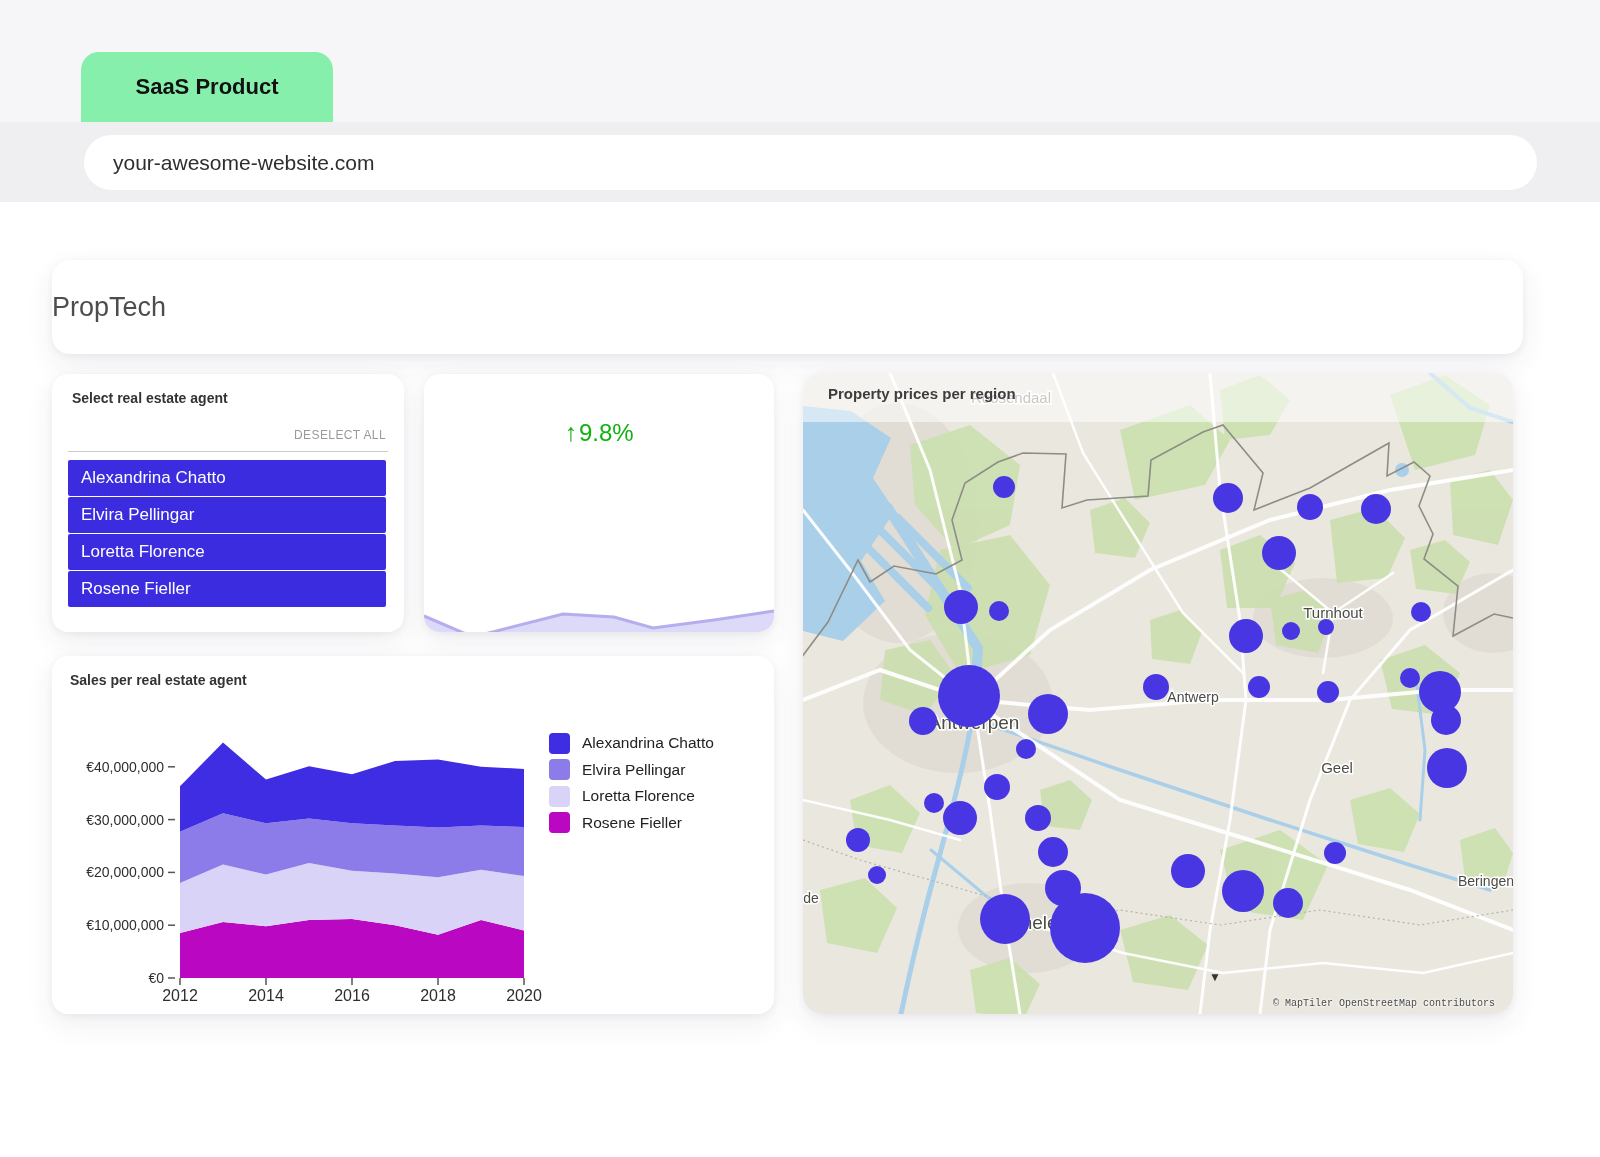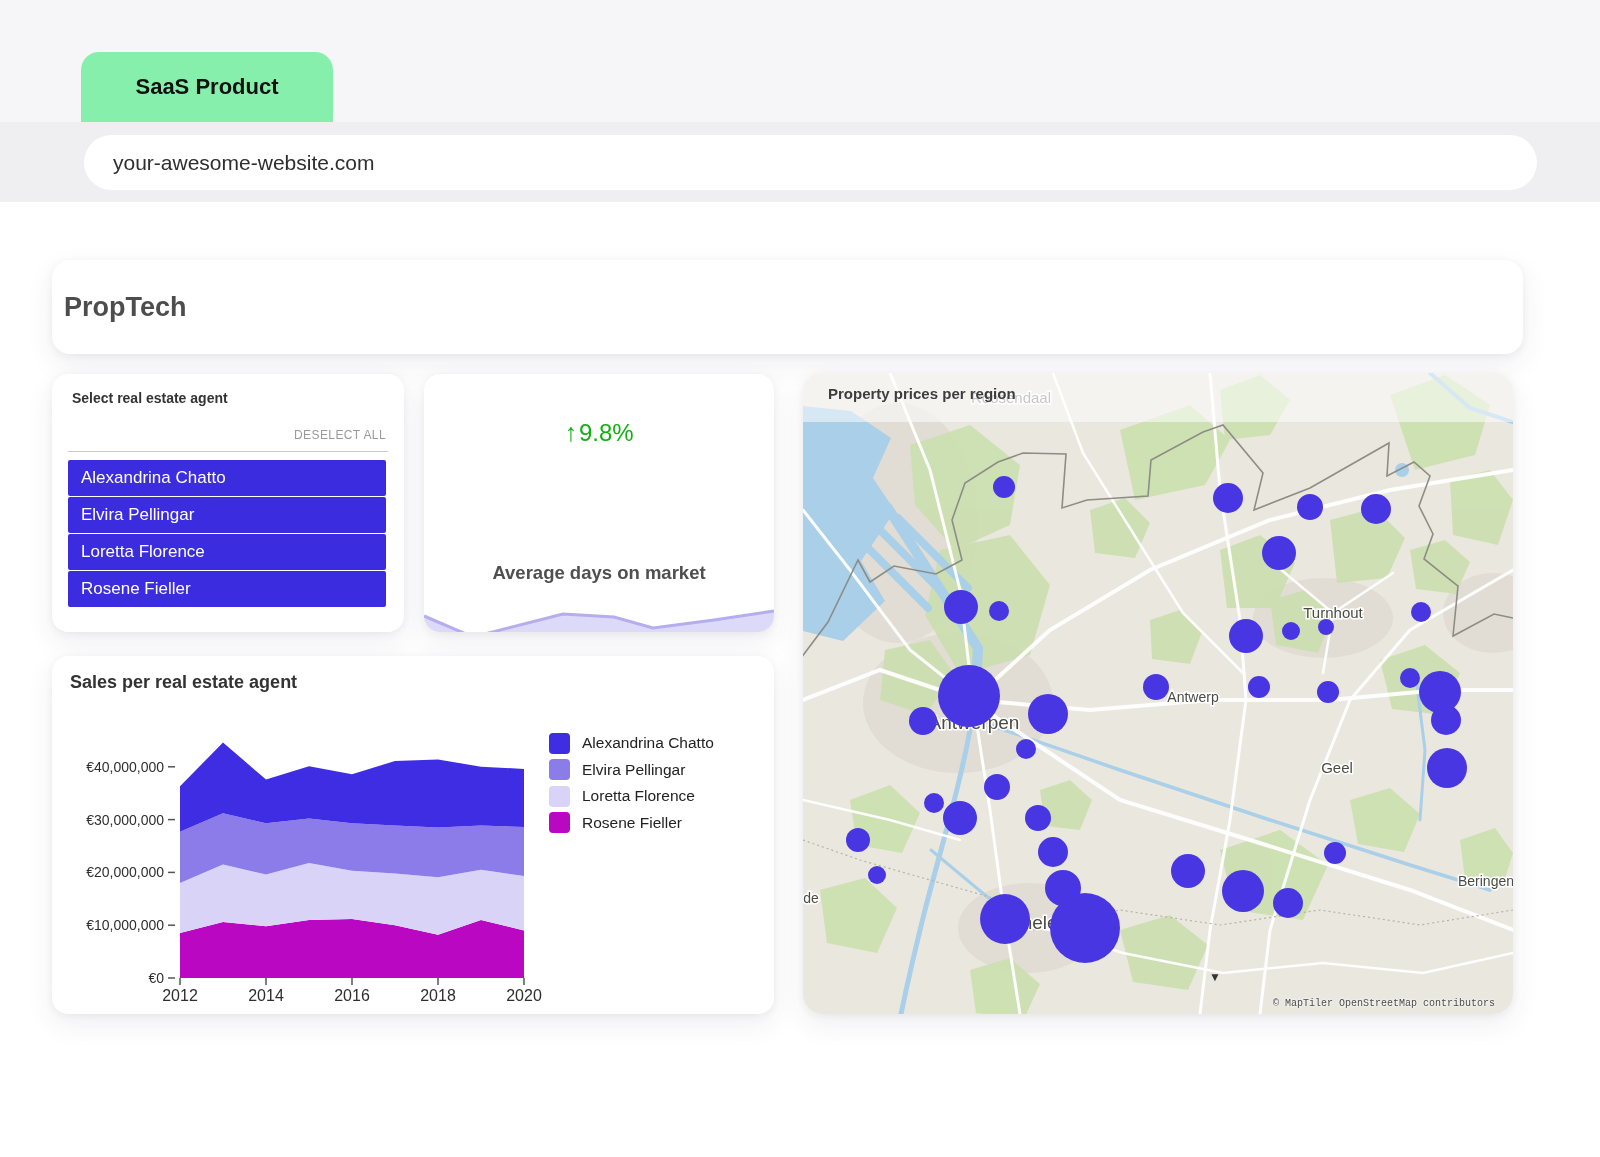--- a/index.html
+++ b/index.html
@@ -31,21 +31,21 @@
   .agent-btn{height:36px;margin-bottom:1px;background:#3b2ce0;color:#fff;font-size:17px;
     display:flex;align-items:center;padding-left:13px;border-radius:2px;cursor:pointer;}
   .kpi-card{left:424px;top:374px;width:350px;height:258px;overflow:hidden;}
   .kpi-row{position:absolute;top:44px;left:0;width:100%;display:flex;justify-content:center;align-items:flex-end;}
   .kpi-value{font-size:114px;line-height:1;color:#4334e3;letter-spacing:1px;}
   .kpi-delta{display:flex;align-items:center;margin-bottom:16px;font-size:24px;}
   .kpi-arrow{font-size:25px;font-weight:700;margin-right:2px;}
   .kpi-label{position:absolute;top:188px;width:100%;text-align:center;font-size:18.5px;font-weight:700;color:#4f4f4f;}
   .kpi-spark{position:absolute;left:0;bottom:0;display:block;}
   .sales-card{left:52px;top:656px;width:722px;height:358px;}
-  .sales-title{position:absolute;left:18px;top:16px;font-size:18px;font-weight:700;color:#333;}
+  .sales-title{position:absolute;left:18px;top:16px;font-size:14px;font-weight:700;color:#333;}
   .sales-plot{position:absolute;left:0;top:0;}
   .legend{position:absolute;left:497px;top:74px;}
   .legend-item{display:flex;align-items:center;height:26.5px;cursor:pointer;}
   .legend-swatch{width:21px;height:21px;border-radius:4px;margin-right:12px;flex:0 0 auto;}
   .legend-label{font-size:15.5px;color:#222;}
   .map-card{left:803px;top:373px;width:710px;height:641px;border-radius:20px;overflow:hidden;cursor:grab;}
   .map-svg{position:absolute;left:0;top:0;}
   .map-title-strip{position:absolute;left:0;top:0;width:100%;height:49px;background:rgba(255,255,255,.52);}
   .map-title{position:absolute;left:25px;top:12px;font-size:15px;font-weight:700;color:#3d3d3d;}
   .map-attrib{position:absolute;right:18px;bottom:5px;
@@ -61,21 +61,21 @@
 <div class="browser-tab">
   <span>SaaS Product</span>
 </div>
 <div class="url-strip">
   <div class="url-pill">
     <span>your-awesome-website.com</span>
   </div>
 </div>
 
 <section class="card header-card">
-  <h1 class="page-title" style="font-weight:700;margin:12px;">PropTech</h1>
+  <h1 class="page-title" style="font-weight:400;margin:0;">PropTech</h1>
 </section>
 
 <section class="card agents-card">
   <div class="panel-title">Select real estate agent</div>
   <div class="deselect">DESELECT ALL</div>
   <div class="agents-divider"></div>
   <div class="agent-buttons" id="agent-buttons">
       <div class="agent-btn" style="background: rgb(59, 44, 224);">Alexandrina Chatto</div>
       <div class="agent-btn" style="background: rgb(59, 44, 224);">Elvira Pellingar</div>
       <div class="agent-btn" style="background: rgb(59, 44, 224);">Loretta Florence</div>
@@ -83,21 +83,20 @@
     </div>
 </section>
 
 <section class="card kpi-card">
   <div class="kpi-row">
     <span class="kpi-delta" id="kpi-delta" style="color: rgb(17, 177, 17);">
       <span class="kpi-arrow">↑</span>
       <span>9.8%</span>
     </span>
   </div>
-  <div class="kpi-label">Average days on market</div>
   <svg class="kpi-spark" width="350" height="70">
     <path d="M0,54 L49,75 L139,52 L190,55 L229,66 L290,58 L350,49 L350,70 L0,70 Z" fill="#ddd9f8"></path>
     <path d="M0,54 L49,75 L139,52 L190,55 L229,66 L290,58 L350,49" fill="none" stroke="#b4adee" stroke-width="3"></path>
   </svg>
 </section>
 
 <section class="card sales-card">
   <div class="sales-title">Sales per real estate agent</div>
   <svg class="sales-plot" id="sales-svg" width="722" height="358">
       <path d="M128,277.1 L171,266.0 L214,270.3 L257,263.9 L300,262.9 L343,269.2 L386,278.7 L429,263.9 L472,274.5 L472,322.0 L429,322.0 L386,322.0 L343,322.0 L300,322.0 L257,322.0 L214,322.0 L171,322.0 L128,322.0 Z" fill="#ba08c2"></path>

